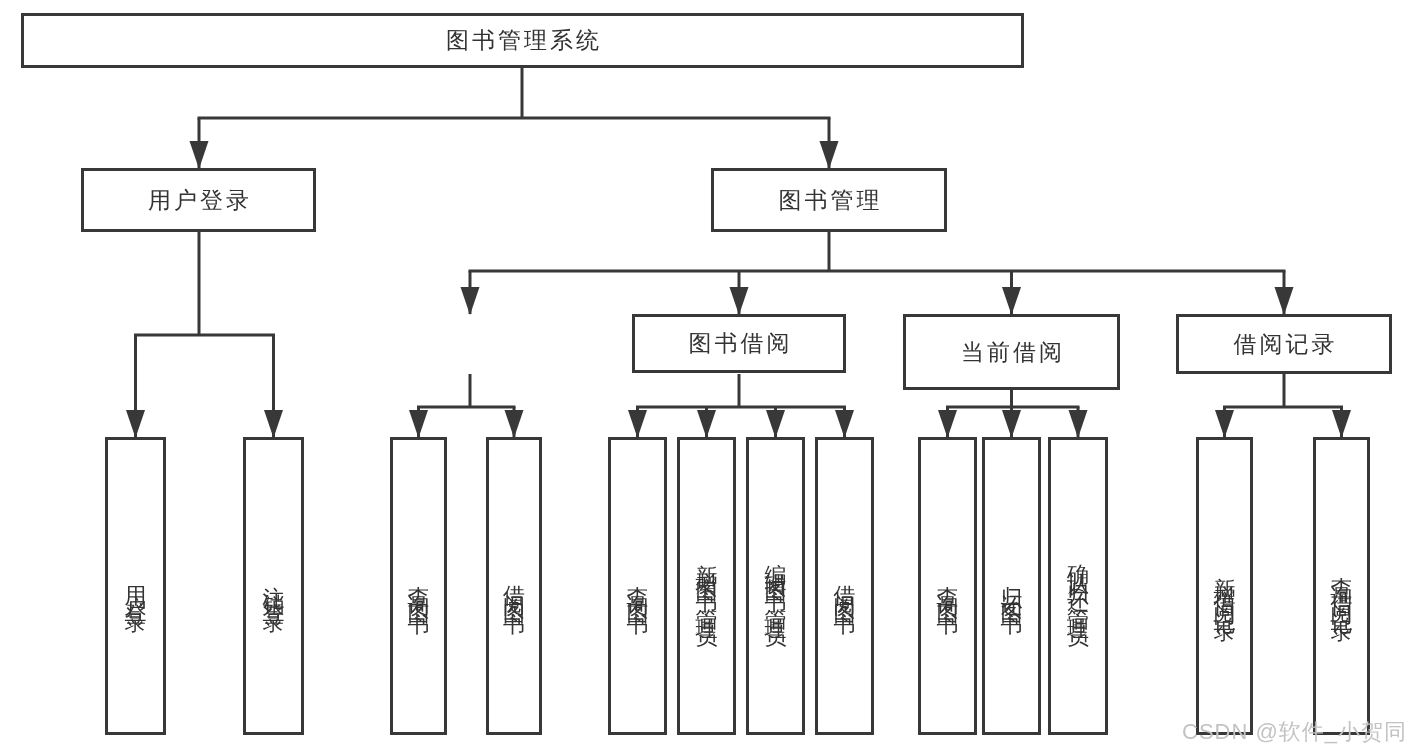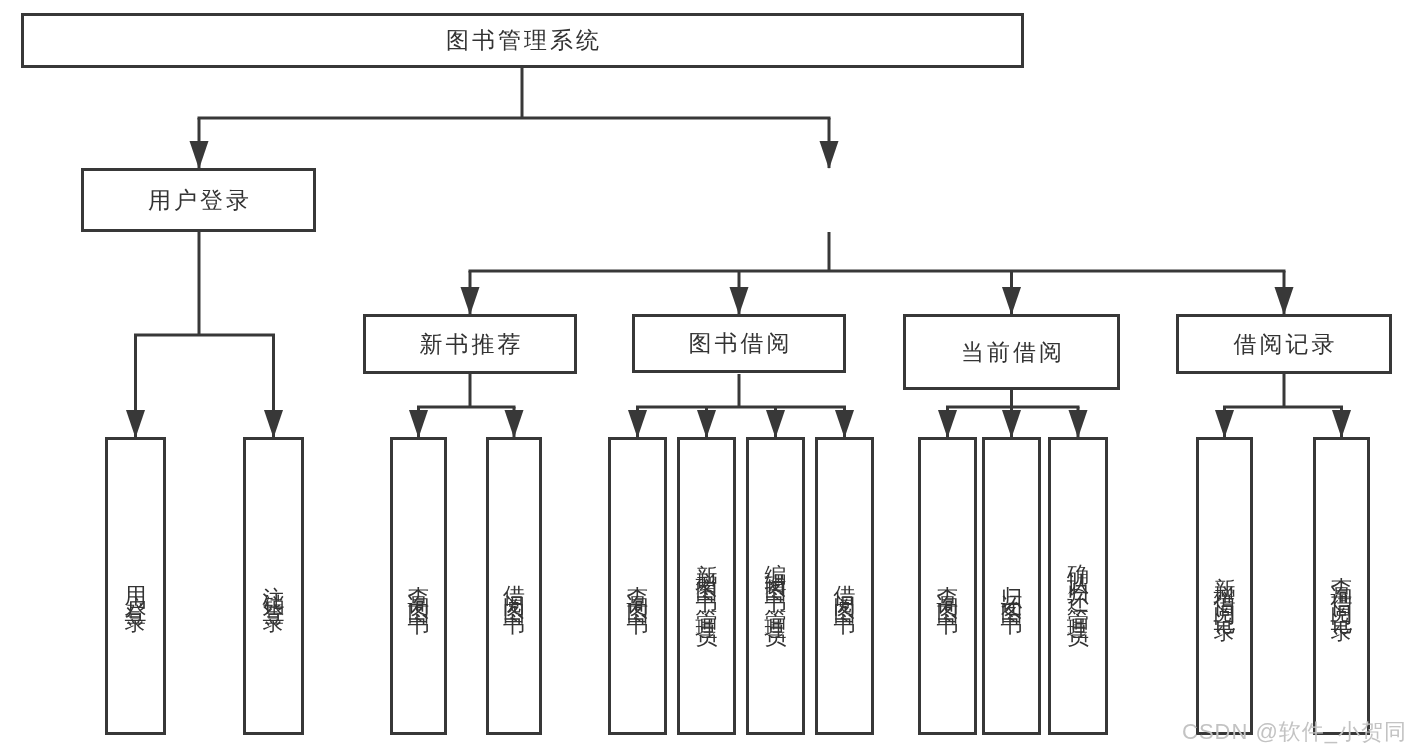--- a/index.html
+++ b/index.html
@@ -136,24 +136,24 @@
     </g>
   </svg>
 
   <div class="node" id="n-root">
     <span>图书管理系统</span>
   </div>
 
   <div class="node" id="n-ulogin">
     <span>用户登录</span>
   </div>
-
-  <div class="node" id="n-rec">
-    <span>新书推荐</span>
-  </div>
+  <div class="node" id="n-bmgmt">
+    <span>图书管理</span>
+  </div>
+
   <div class="node" id="n-bb">
     <span>图书借阅</span>
   </div>
   <div class="node" id="n-cb">
     <span>当前借阅</span>
   </div>
   <div class="node" id="n-br">
     <span>借阅记录</span>
   </div>
 

